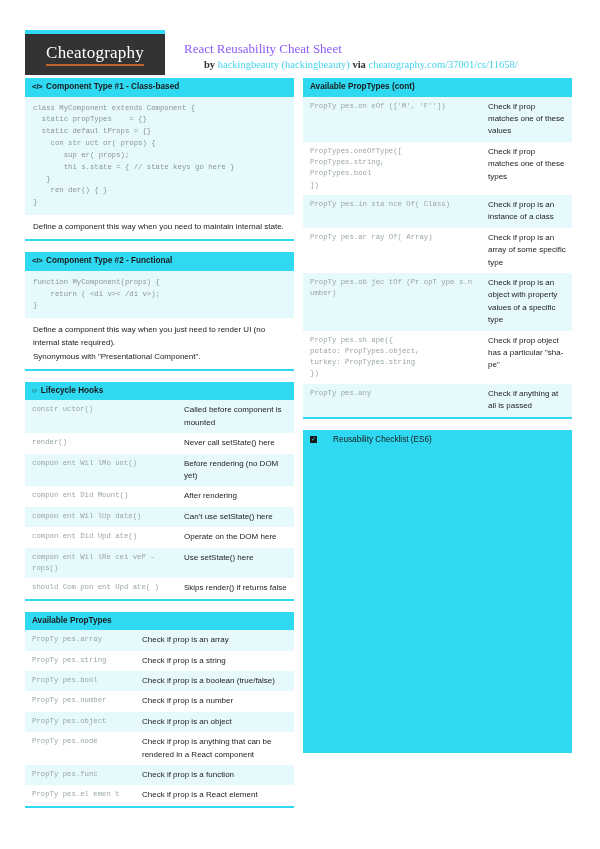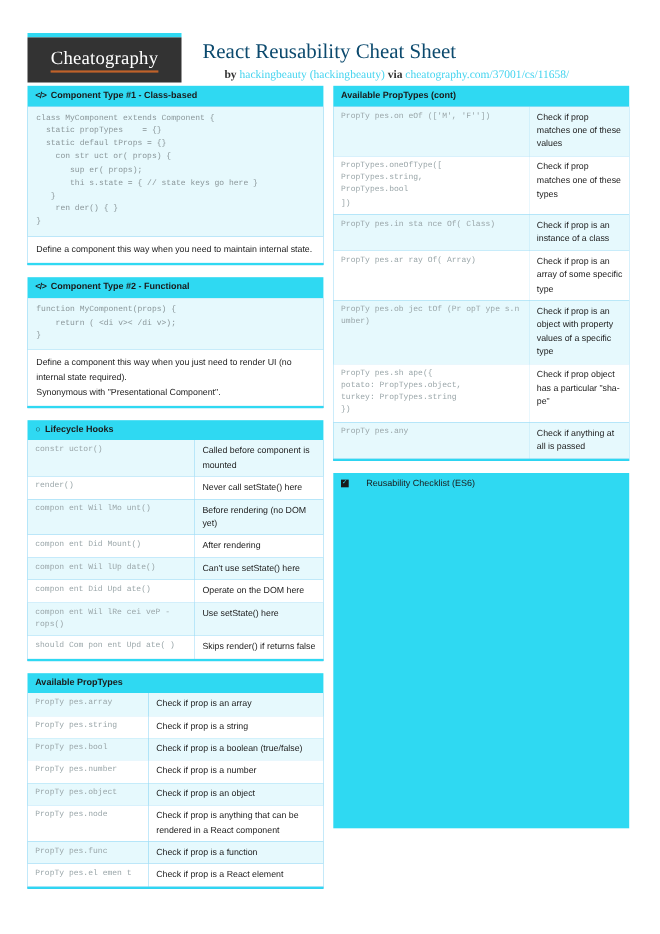--- a/index.html
+++ b/index.html
@@ -21,21 +21,21 @@
     display: flex; align-items: center; justify-content: center;
   }
   .logo-text {
     color: #ffffff; font-family: "Liberation Serif", serif;
     font-size: 17px; letter-spacing: .2px;
     border-bottom: 2px solid #c0622a; padding-bottom: 1px;
   }
   .title-block { padding-left: 19px; padding-top: 8px; }
   .sheet-title {
     font-family: "Liberation Serif", serif;
-    font-size: 19px; color: #0c4a6e; font-weight: normal;
+    font-size: 13px; color: #8b5cf6; font-weight: normal;
     margin: 0 0 2px 0; line-height: 1.2;
   }
   .byline {
     font-family: "Liberation Serif", serif;
     font-size: 10.5px; color: #444; line-height: 1.3; padding-left: 20px;
   }
   .byline .lnk { color: #46d4ef; }
   .byline .plain { color: #333; font-weight: bold; }
 
   

